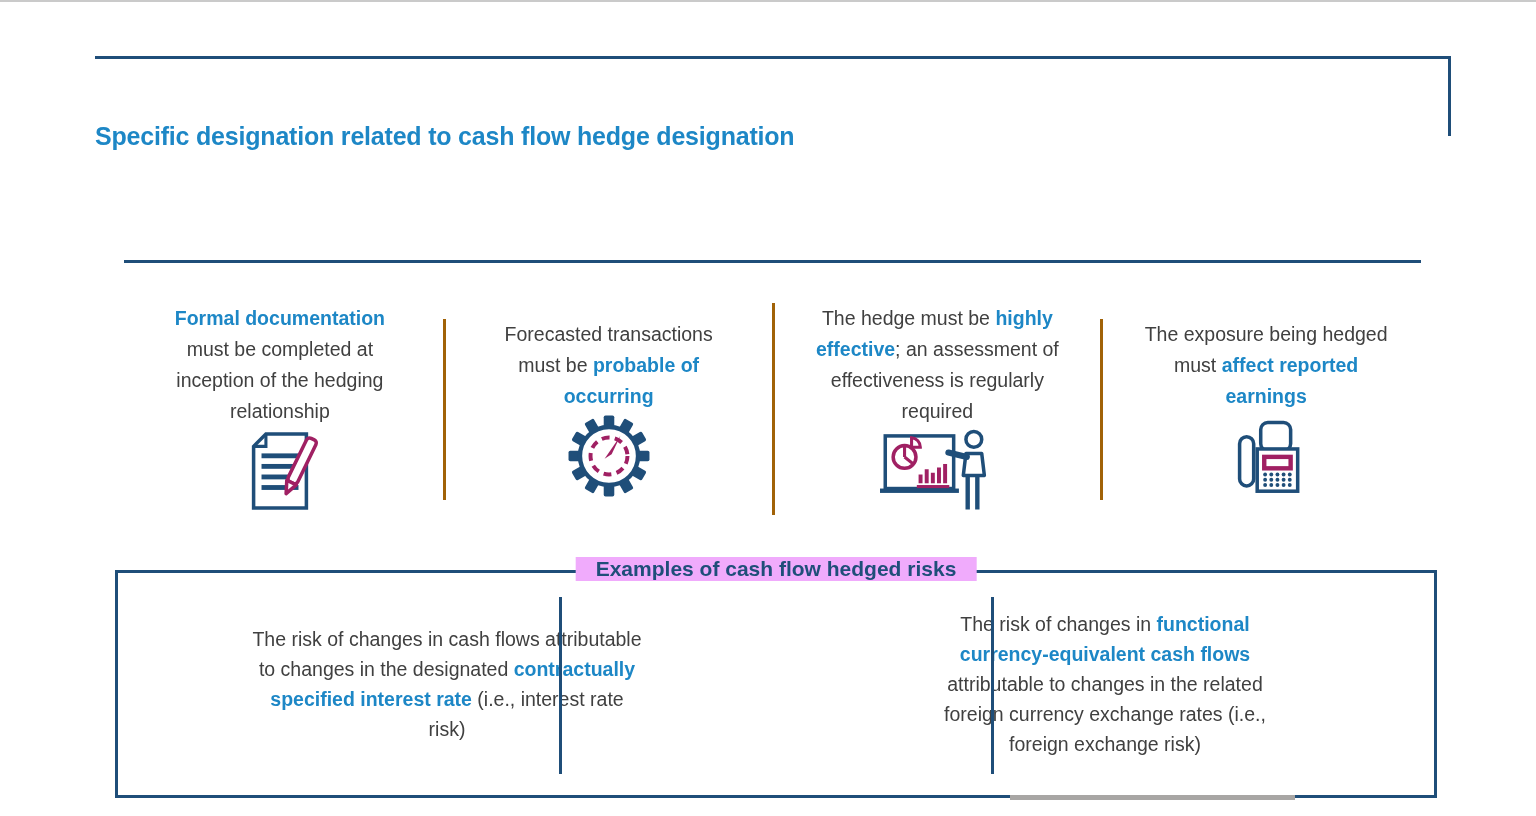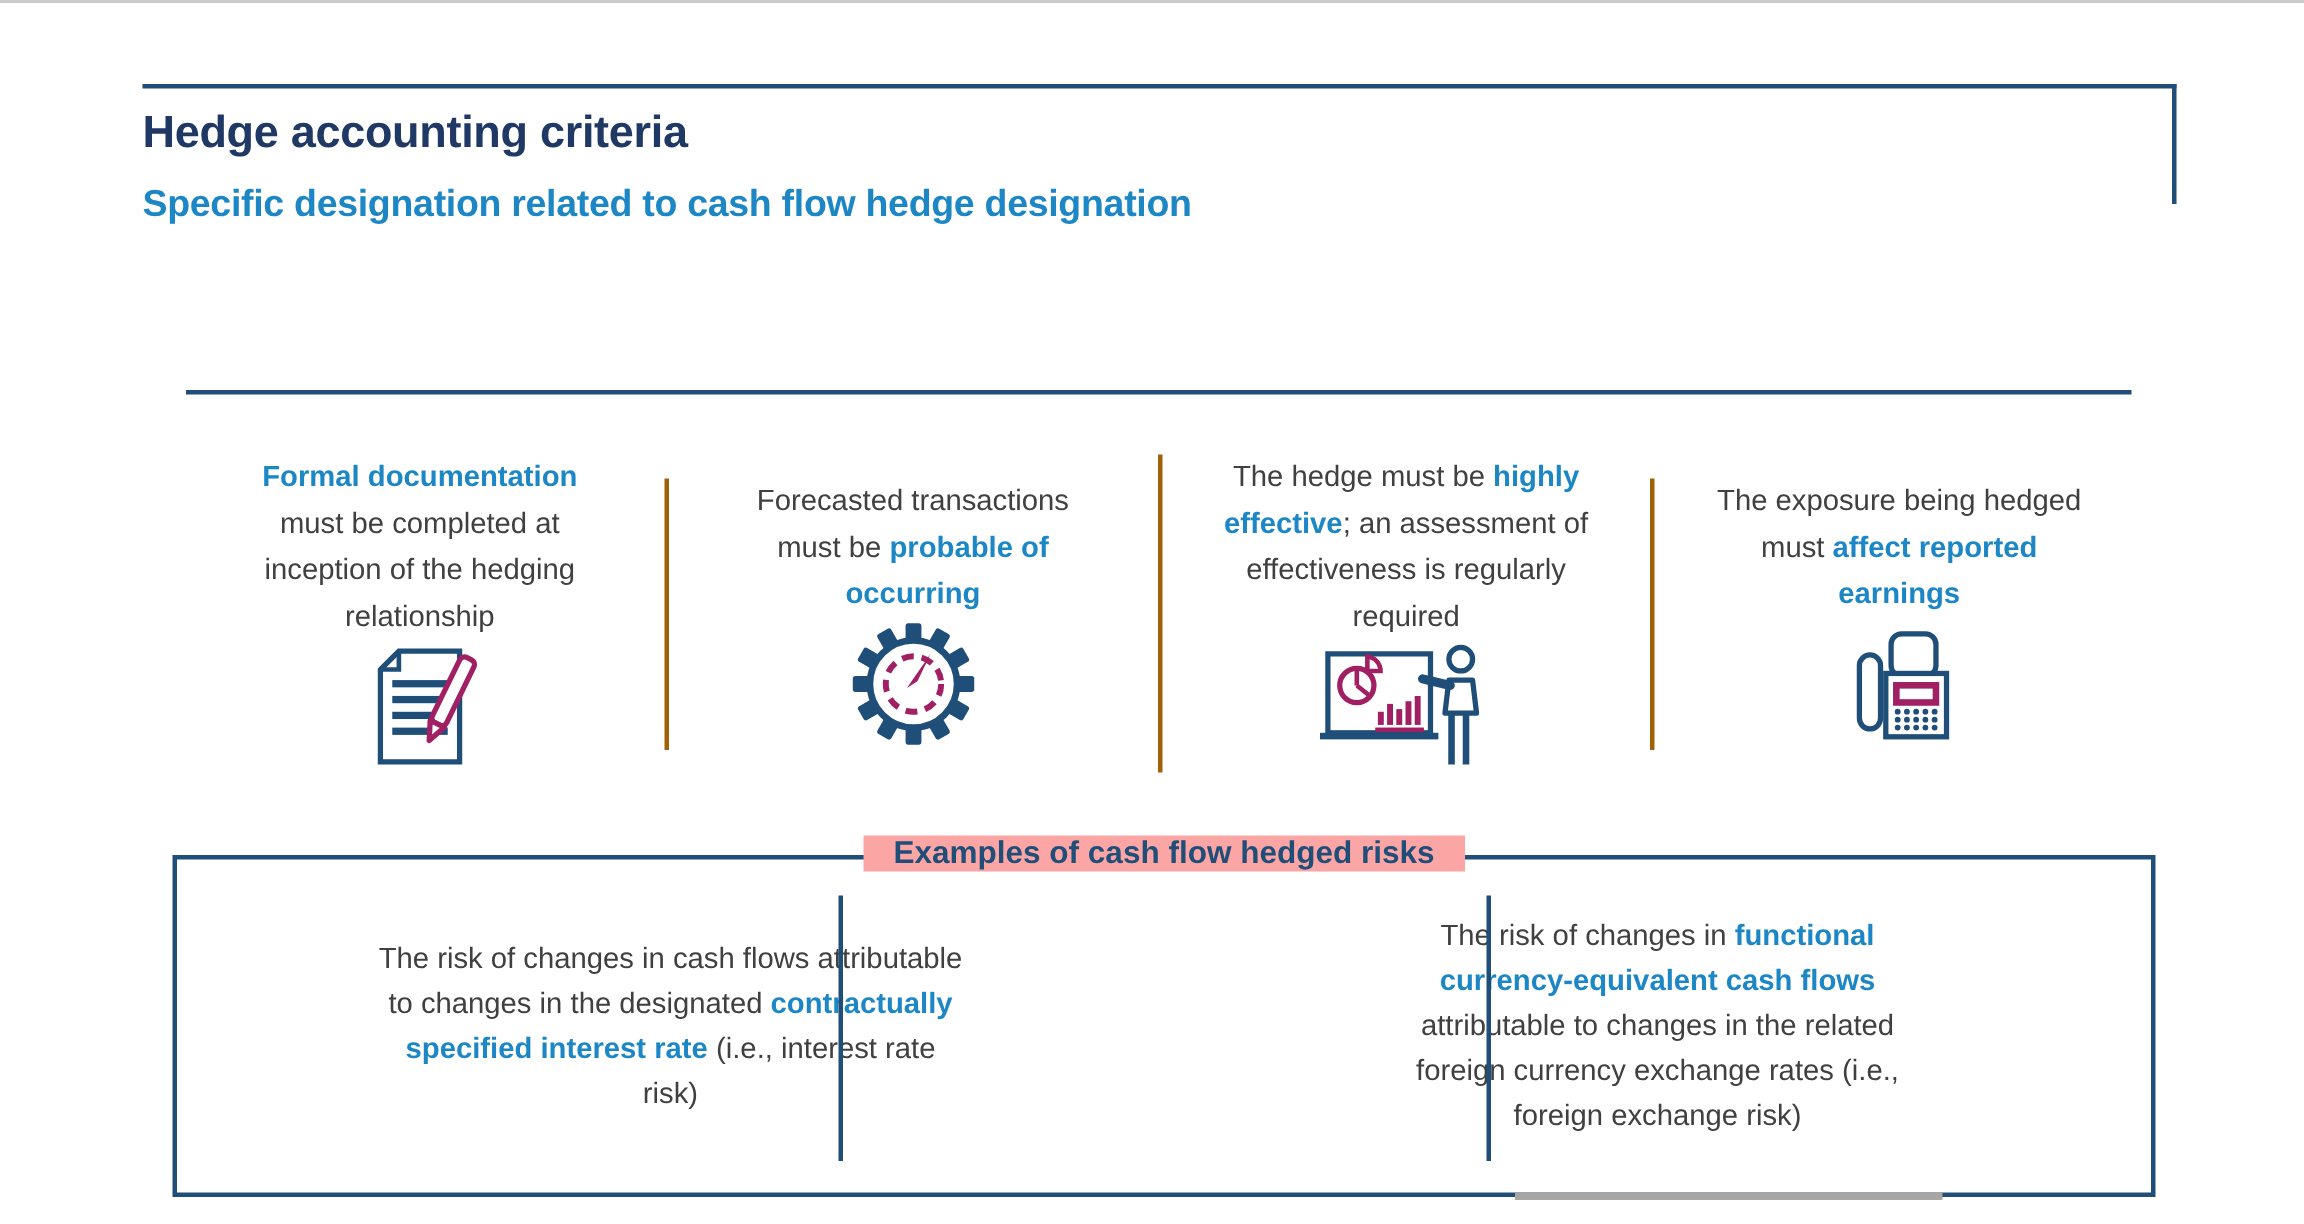--- a/index.html
+++ b/index.html
@@ -42,21 +42,21 @@
   .c3 .crit-text{max-width:262px;}
   .c4 .crit-text{max-width:250px;}
   .crit-icon{margin-top:auto;height:88px;}
 
   .examples-box{
     position:absolute;left:115px;top:570px;width:1322px;height:228px;
     border:3px solid #1f4e79;box-sizing:border-box;
   }
   .examples-title{
     position:absolute;top:-16px;left:50%;transform:translateX(-50%);
-    margin:0;background:#fca5a5;padding:0 20px;white-space:nowrap;
+    margin:0;background:#f0abfc;padding:0 20px;white-space:nowrap;
     font-size:21px;font-weight:bold;color:#1f4e79;
   }
   .examples-row{display:flex;height:100%;align-items:center;}
   .example{
     flex:1 1 0;display:flex;justify-content:center;align-items:center;
     text-align:center;padding:0 10px;box-sizing:border-box;
   }
   .example p{margin:0;font-size:19.5px;line-height:30px;color:#404040;}
   .example .hl{color:#1d87c6;font-weight:bold;}
   .e1 p{max-width:392px;}
@@ -72,21 +72,20 @@
 </style>
 </head>
 <body>
 
 <div class="slide">
 
   <div class="hairline-top"></div>
   <div class="header-rule"></div>
   <div class="header-leg"></div>
 
-  <h1 class="page-title">Hedge accounting criteria</h1>
   <h2 class="page-subtitle">Specific designation related to cash flow hedge designation</h2>
 
   <div class="qualifier-rule"></div>
 
   <div class="criteria-row">
 
     <div class="criterion c1">
       <p class="crit-text"><span class="hl">Formal documentation</span><span> must be completed at inception of the hedging relationship</span></p>
       <svg class="crit-icon" viewBox="0 0 100 100" width="88" height="88">
         <path d="M34 8 H80 V92 H20 V22 Z" fill="#ffffff" stroke="#1f4e79" stroke-width="4"></path>

